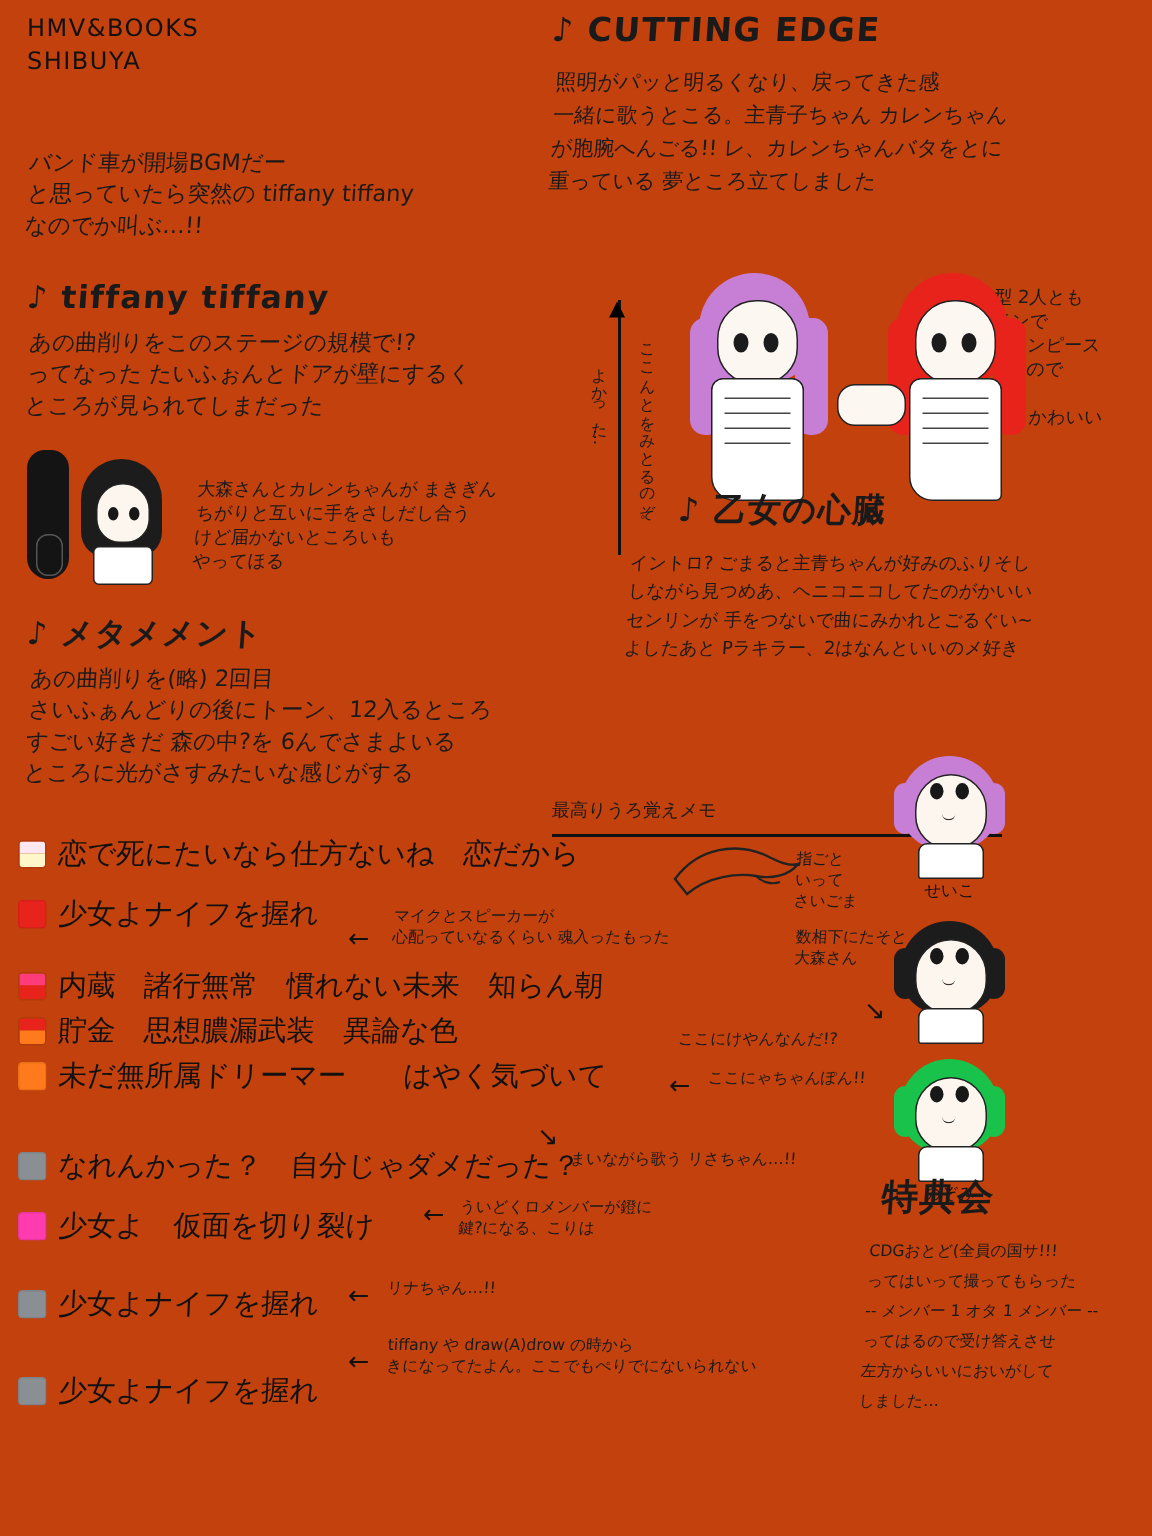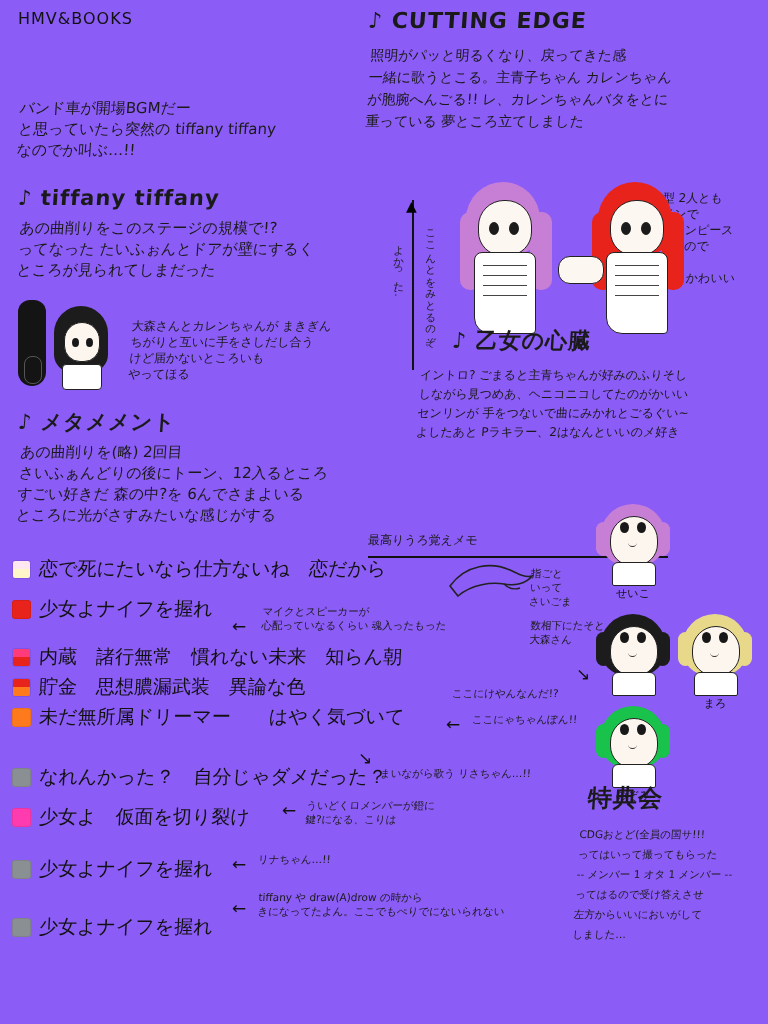--- a/index.html
+++ b/index.html
@@ -11,21 +11,21 @@
     width: 768px;
     height: 1024px;
     position: relative;
     font-family: "DejaVu Sans", sans-serif;
     overflow: hidden;
   }
   .page {
     position: relative;
     width: 768px;
     height: 1024px;
-    background: #8b5cf6;
+    background: #c2410c;
   }
   .abs { position: absolute; }
 
   
   .hdr {
     left: 18px; top: 8px;
     font-family: "DejaVu Sans", sans-serif;
     font-size: 16px;
     letter-spacing: 1px;
     color: #111;
@@ -254,20 +254,21 @@
     background: #111;
   }
 </style>
 </head>
 <body>
 
 <div class="page">
 
   <div class="abs hdr">
     <div>HMV&amp;BOOKS</div>
+    <div>SHIBUYA</div>
   </div>
 
   <div class="abs hw" style="left:18px; top:98px;">バンド車が開場BGMだー
 と思っていたら突然の tiffany tiffany
 なのでか叫ぶ…!!</div>
 
   <div class="abs hw title" style="left:18px; top:188px;">♪ tiffany tiffany</div>
   <div class="abs hw" style="left:18px; top:218px;">あの曲削りをこのステージの規模で!?
 ってなった たいふぉんとドアが壁にするく
 ところが見られてしまだった</div>
@@ -442,31 +443,20 @@
     <div class="side r" style="background:#1c1c1c;"></div>
     <div class="hair" style="background:#1c1c1c;"></div>
     <div class="face"></div>
     <div class="eye l"></div>
     <div class="eye r"></div>
     <div class="mouth"></div>
     <div class="body"></div>
     <div class="name"></div>
   </div>
 
-  <div class="chr" style="left:678px; top:610px;">
-    <div class="side l" style="background:#e8d98a;"></div>
-    <div class="side r" style="background:#e8d98a;"></div>
-    <div class="hair" style="background:#e8d98a;"></div>
-    <div class="face"></div>
-    <div class="eye l"></div>
-    <div class="eye r"></div>
-    <div class="mouth"></div>
-    <div class="body"></div>
-    <div class="name">まろ</div>
-  </div>
 
   <div class="chr" style="left:596px; top:702px;">
     <div class="side l" style="background:#19c24a;"></div>
     <div class="side r" style="background:#19c24a;"></div>
     <div class="hair" style="background:#19c24a;"></div>
     <div class="face"></div>
     <div class="eye l"></div>
     <div class="eye r"></div>
     <div class="mouth"></div>
     <div class="body"></div>

